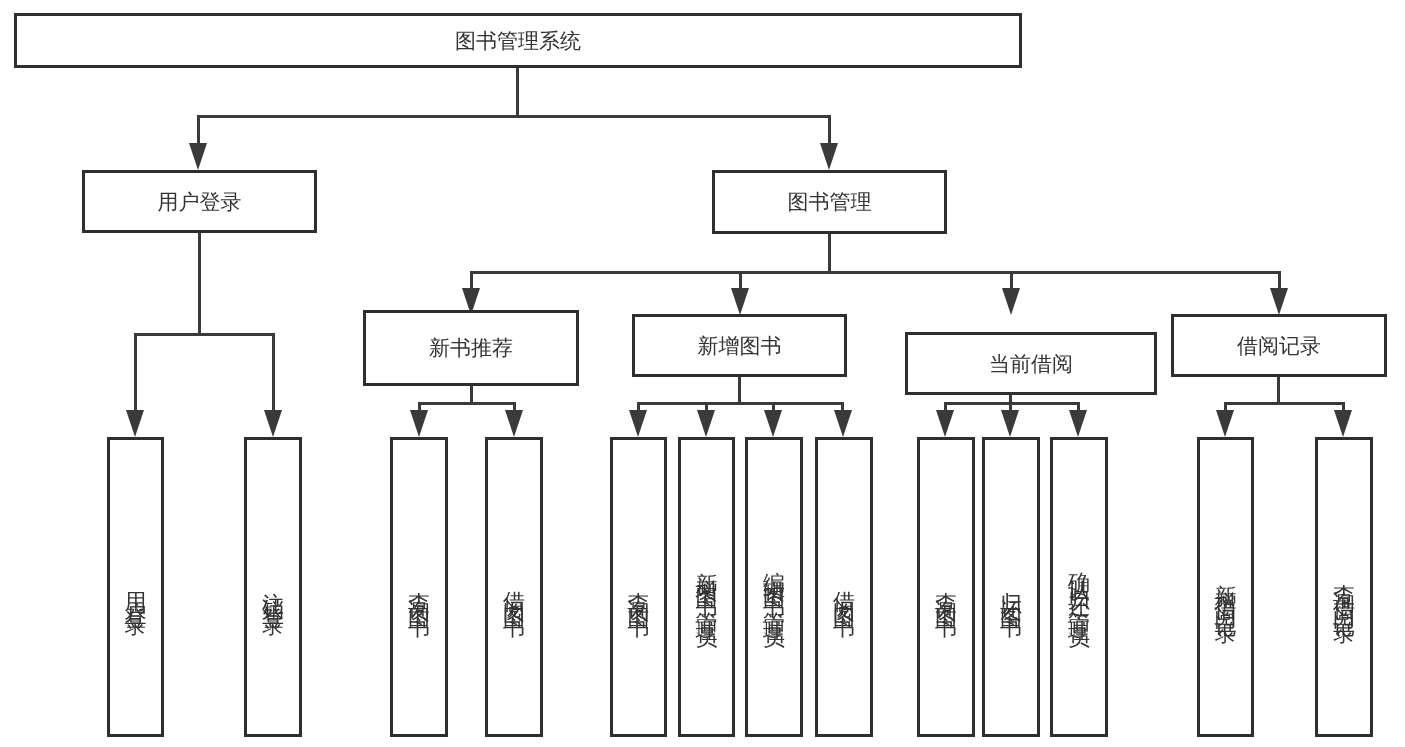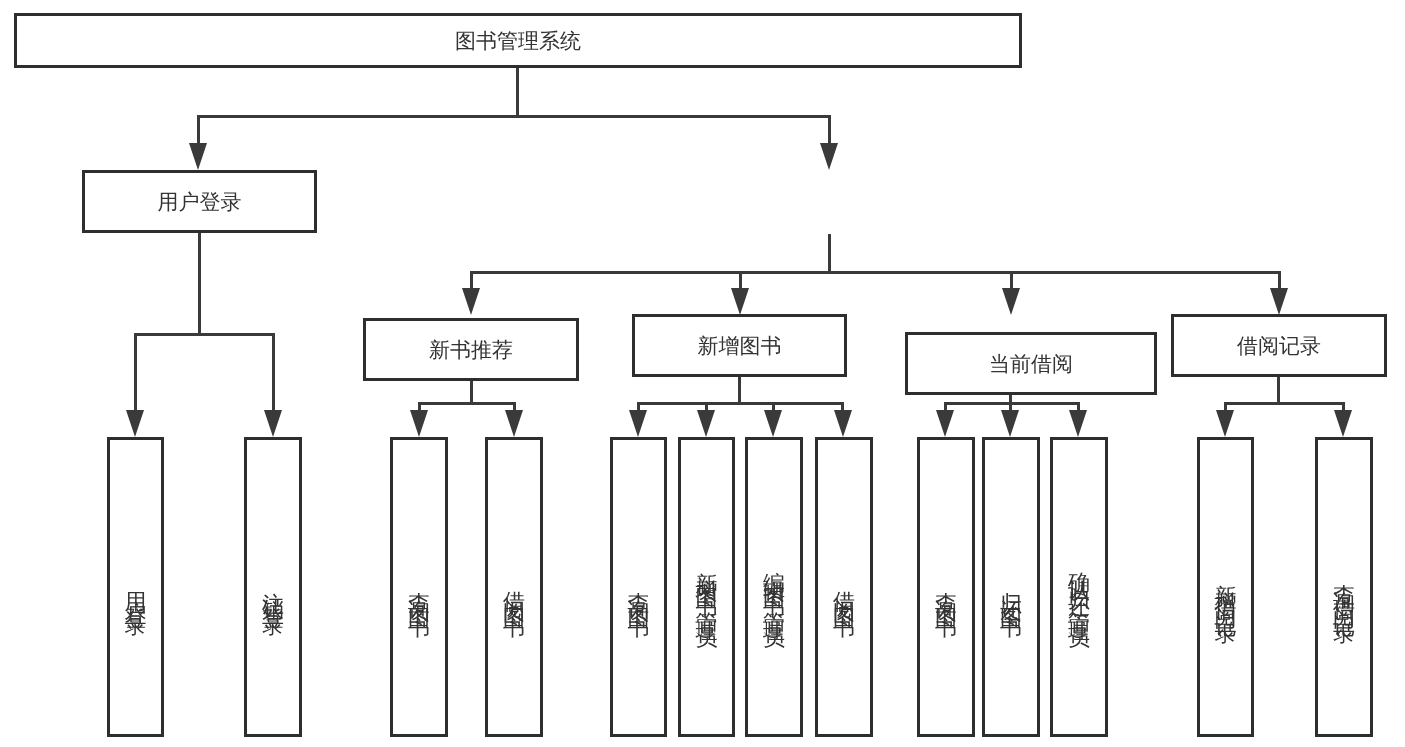--- a/index.html
+++ b/index.html
@@ -29,22 +29,23 @@
   }
 </style>
 </head>
 <body>
 
 <div id="canvas">
 
   <div class="box" style="left:14px;top:13px;width:1008px;height:55px">图书管理系统</div>
 
   <div class="box" style="left:82px;top:170px;width:235px;height:63px">用户登录</div>
+  <div class="box" style="left:712px;top:170px;width:235px;height:64px">图书管理</div>
 
-  <div class="box" style="left:363px;top:318px;width:216px;height:63px">新书推荐</div>
+  <div class="box" style="left:363px;top:310px;width:216px;height:76px">新书推荐</div>
   <div class="box" style="left:632px;top:314px;width:215px;height:63px">新增图书</div>
   <div class="box" style="left:905px;top:332px;width:252px;height:63px">当前借阅</div>
   <div class="box" style="left:1171px;top:314px;width:216px;height:63px">借阅记录</div>
 
   <div class="box vbox" style="left:107px;top:437px;width:57px;height:300px">用户登录</div>
   <div class="box vbox" style="left:244px;top:437px;width:58px;height:300px">注销登录</div>
 
   <div class="box vbox" style="left:390px;top:437px;width:58px;height:300px">查询图书</div>
   <div class="box vbox" style="left:485px;top:437px;width:58px;height:300px">借阅图书</div>
 

